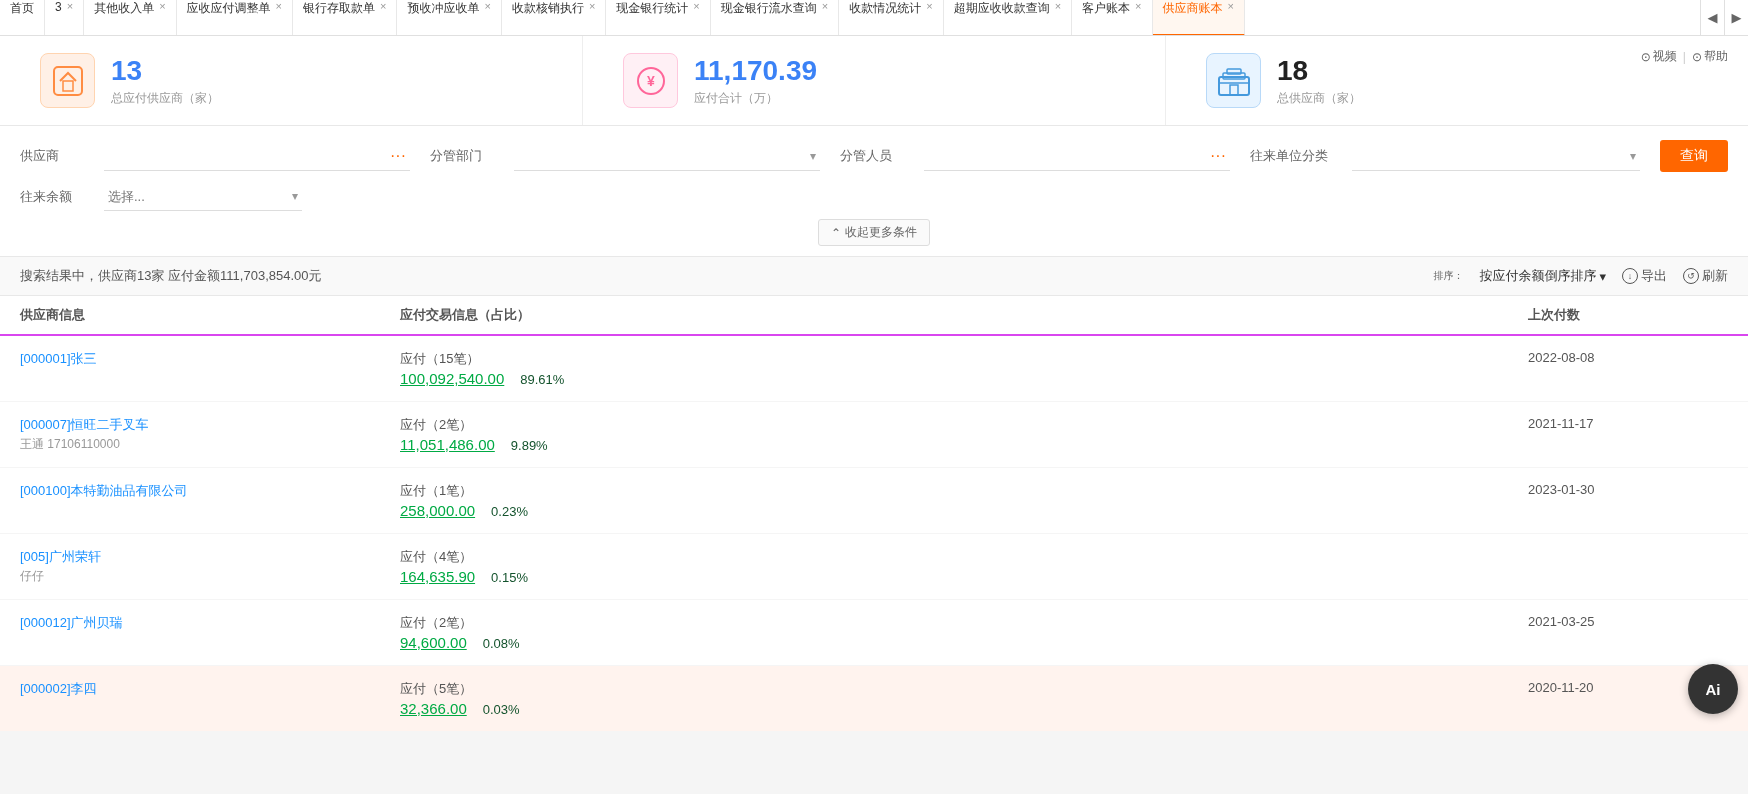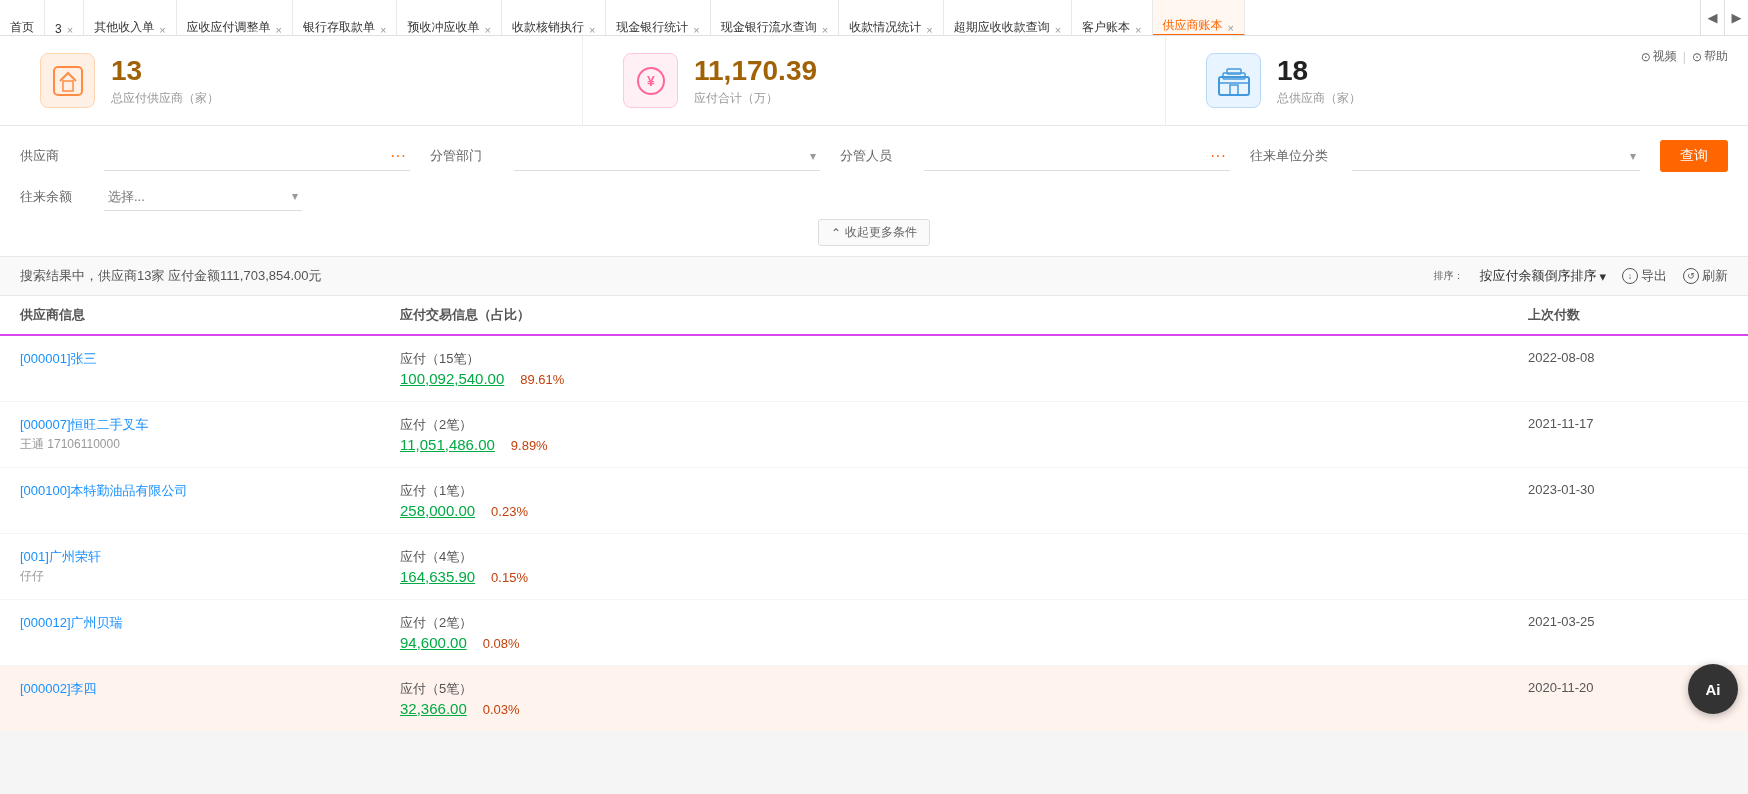--- a/index.html
+++ b/index.html
@@ -10,21 +10,21 @@
       display: flex;
       align-items: center;
       background: #fff;
       border-bottom: 1px solid #e0e0e0;
       height: 36px;
       padding: 0;
       overflow: hidden;
     }
     .nav-tab {
       display: flex;
-      align-items: flex-end;
+      align-items: flex-start;
       padding: 0 10px;
       height: 36px;
       border-right: 1px solid #e8e8e8;
       cursor: pointer;
       white-space: nowrap;
       font-size: 12px;
       color: #333;
       flex-shrink: 0;
     }
     .nav-tab.active { background: #fff7f0; color: #ff6600; border-bottom: 2px solid #ff6600; }
@@ -75,21 +75,21 @@
       align-items: center;
       justify-content: center;
       margin-right: 16px;
       font-size: 28px;
       flex-shrink: 0;
     }
     .stat-icon.orange { background: #fff0e6; color: #ff8c42; border: 1px solid #ffd4b0; }
     .stat-icon.pink { background: #fff0f5; color: #ff6699; border: 1px solid #ffc8dd; }
     .stat-icon.blue { background: #e8f4ff; color: #4499dd; border: 1px solid #b8d9f8; }
     .stat-text { display: flex; flex-direction: column; }
-    .stat-number { font-size: 28px; font-weight: bold; color: #a16207; line-height: 1.2; }
+    .stat-number { font-size: 28px; font-weight: bold; color: #3b82f6; line-height: 1.2; }
     .stat-label { font-size: 12px; color: #999; margin-top: 2px; }
     .stat-number.dark { color: #222; }
     .top-right-links {
       position: absolute;
       right: 20px;
       top: 12px;
       display: flex;
       align-items: center;
       font-size: 12px;
       color: #666;
@@ -263,21 +263,21 @@
 
     .payment-label { font-size: 13px; color: #555; }
     .payment-amount {
       font-size: 15px;
       color: #00aa44;
       font-weight: 500;
       margin-top: 2px;
       cursor: pointer;
       text-decoration: underline;
     }
-    .payment-pct { font-size: 13px; color: #c2410c; margin-left: 16px; }
+    .payment-pct { font-size: 13px; color: #14532d; margin-left: 16px; }
     .payment-row { display: flex; align-items: baseline; gap: 0; }
 
     .lastpay-date { font-size: 13px; color: #555; }
   </style>
 </head>
 <body>
 
 <div class="top-nav">
   <div class="nav-tab">
     <span>首页</span>
@@ -521,21 +521,21 @@
         <span class="payment-pct">0.23%</span>
       </div>
     </div>
     <div class="col-lastpay">
       <span class="lastpay-date">2023-01-30</span>
     </div>
   </div>
 
   <div class="table-row">
     <div class="col-supplier">
-      <div class="supplier-link">[001]广州荣轩</div>
+      <div class="supplier-link">[005]广州荣轩</div>
       <div class="supplier-sub">仔仔</div>
     </div>
     <div class="col-payment">
       <div class="payment-label">应付（4笔）</div>
       <div class="payment-row">
         <span class="payment-amount">164,635.90</span>
         <span class="payment-pct">0.15%</span>
       </div>
     </div>
     <div class="col-lastpay">

